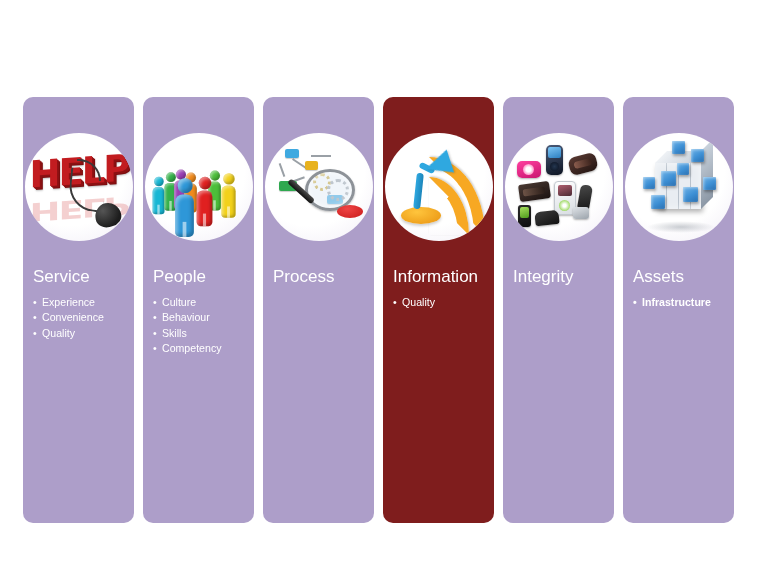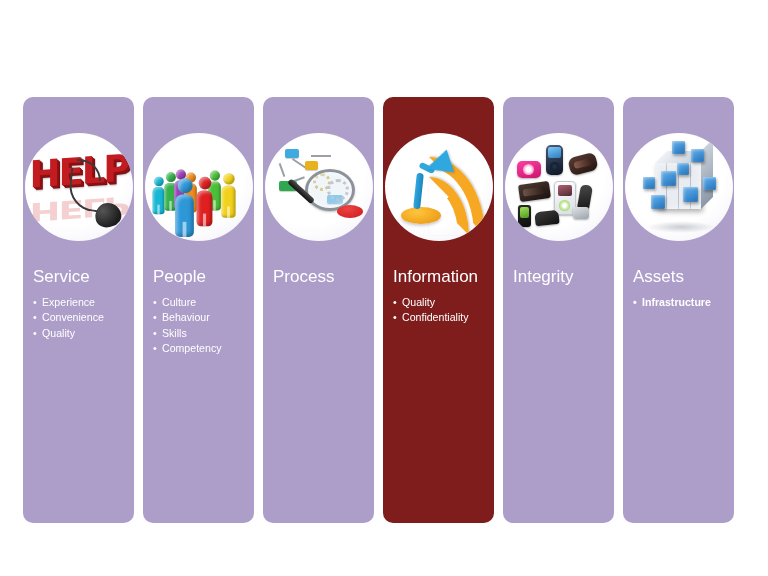--- a/index.html
+++ b/index.html
@@ -398,21 +398,20 @@
           <div class="rss-wave" style="left:44px; top:44px; width:18px; height:36px;"></div>
           <div class="mega-base"></div>
           <div class="mega-neck"></div>
           <div class="mega-arm"></div>
           <div class="mega-horn"></div>
         </div>
       </div>
       <div class="pillar-label">Information</div>
       <ul class="bullets">
         <li class="wide">Quality</li>
-        <li class="wide" style="white-space:nowrap;">Confidentiality</li>
       </ul>
     </div>
 
     <div class="pillar" style="background: rgb(173, 158, 201);">
       <div class="circle-wrap">
         <div class="circle">
           <div class="gadget" style="left:12px; top:28px; width:24px; height:17px; background:linear-gradient(160deg,#ff3fa0,#c8156f); border-radius:5px;">
             <div class="scr" style="left:6px; top:3px; width:11px; height:11px; border-radius:50%; background:radial-gradient(circle,#fff 30%,#ff8fc6 70%);"></div>
           </div>
           <div class="gadget" style="left:41px; top:12px; width:17px; height:30px; background:linear-gradient(160deg,#4a5a78,#0d1422); border-radius:5px;">

